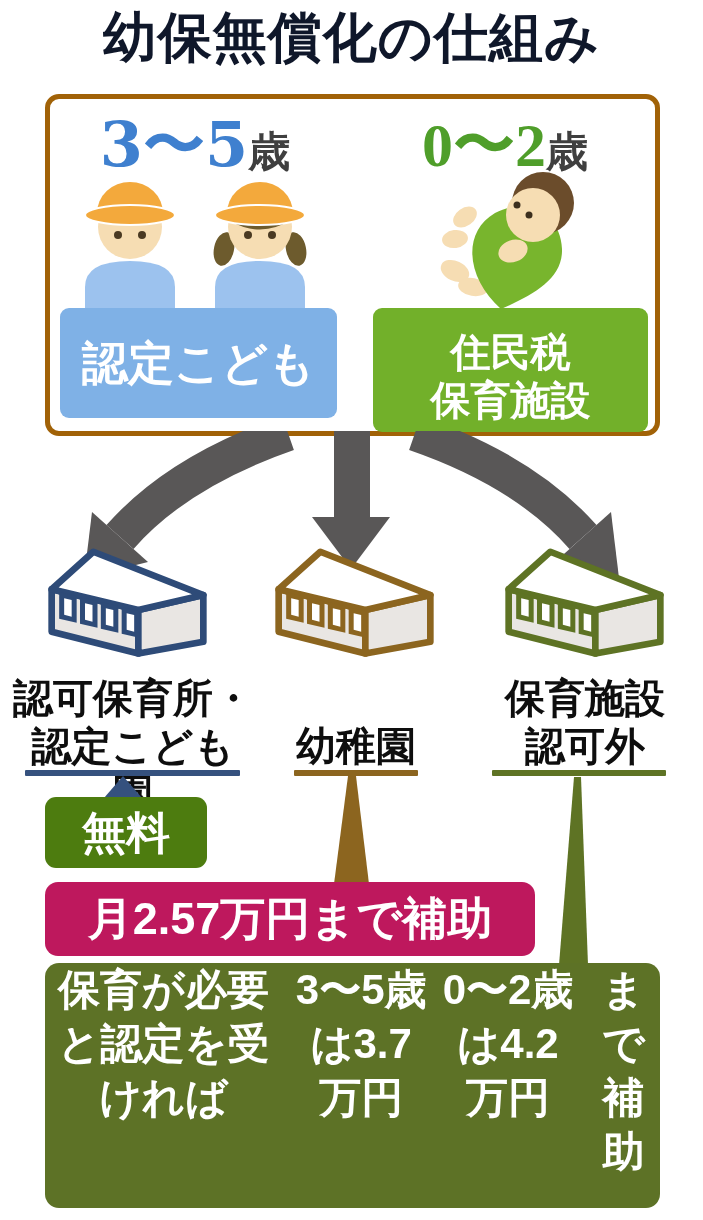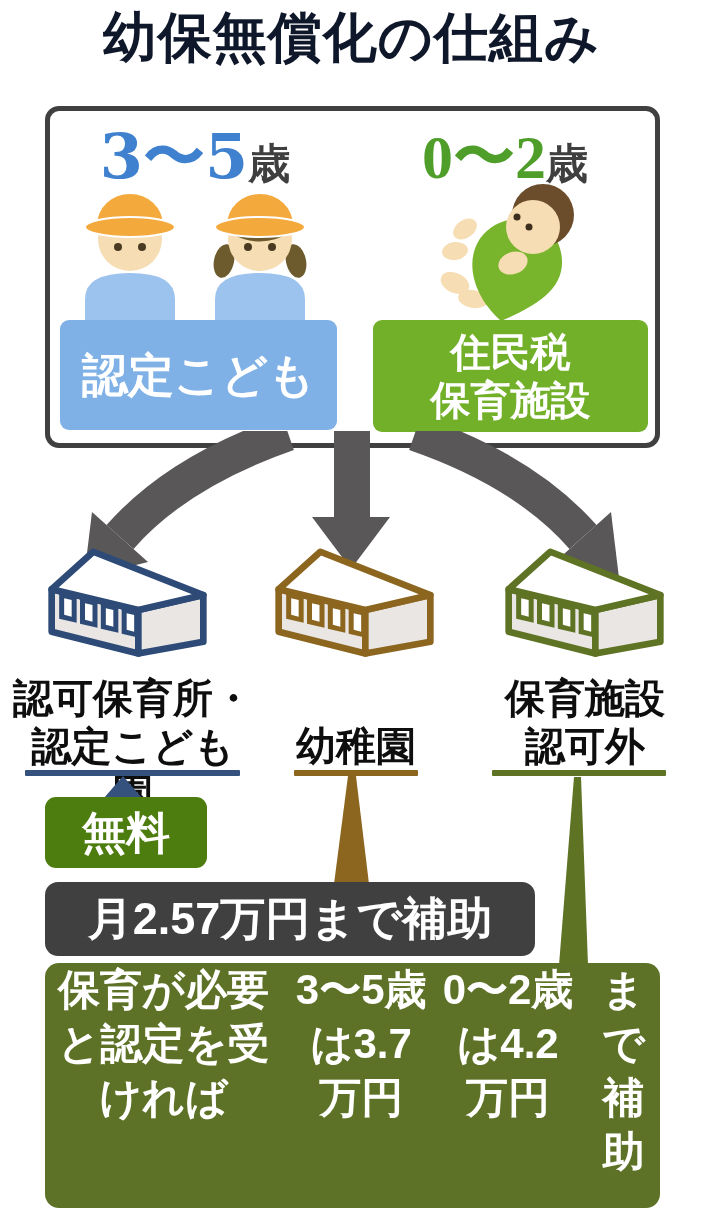--- a/index.html
+++ b/index.html
@@ -4,53 +4,53 @@
 <style>
   html,body{margin:0;padding:0;background:#ffffff;}
   body{font-family:"Liberation Sans",sans-serif;-webkit-font-smoothing:antialiased;}
   .stage{position:relative;width:703px;height:1220px;background:#fff;overflow:hidden;}
   .abs{position:absolute;}
 
   .title{left:0;top:2px;width:703px;text-align:center;font-size:54px;font-weight:900;
          color:#0f172a;letter-spacing:1px;}
 
   
-  .top-box{left:45px;top:106px;width:605px;height:332px;border:5px solid #404040;border-radius:14px;background:#fff;}
+  .top-box{left:45px;top:94px;width:605px;height:332px;border:5px solid #a16207;border-radius:14px;background:#fff;}
   .age-head{top:4px;text-align:center;font-family:"DejaVu Serif","Liberation Serif",serif;font-weight:700;}
   .age-head .num{font-size:62px;}
   .age-head .suffix{font-size:42px;color:#3f3f3f;font-weight:700;}
   .age-left{left:0;width:290px;}
   .age-left .num{color:#3f80cf;}
   .age-right{left:310px;width:290px;}
   .age-right .num{color:#4f9e2a;font-family:Liberation Serif, serif;}
 
   .tri-down{width:0;height:0;border-left:25px solid transparent;border-right:25px solid transparent;border-top:24px solid #7fb1e6;}
   .tri-green{border-top-color:#47a12b;}
 
   .house-box{border-radius:9px;text-align:center;color:#fff;font-weight:800;}
   .blue-box{left:10px;top:209px;width:277px;height:110px;background:#7fb1e6;font-size:46px;line-height:110px;}
-  .green-box{left:323px;top:209px;width:275px;height:112px;background:#72b02a;font-size:40px;line-height:48px;padding-top:0;
+  .green-box{left:323px;top:209px;width:275px;height:112px;background:#72b02a;font-size:40px;line-height:48px;padding-top:12px;
              display:flex;flex-direction:column;justify-content:center;}
 
   
   .arrows{left:0;top:431px;width:703px;height:160px;}
 
   
   .building{width:175px;height:130px;}
   .b-navy{color:#2e4b78;} .b-brown{color:#8c651f;} .b-olive{color:#5e7324;}
 
   .fac-label{text-align:center;color:#0e0e0e;font-weight:800;font-size:40px;line-height:48px;letter-spacing:0;}
   .underline{height:6px;border-radius:1px;}
   .u-navy{background:#35517e;} .u-brown{background:#8c651f;} .u-olive{background:#5e7324;}
 
   .callout-tri{width:0;height:0;border-left:19px solid transparent;border-right:19px solid transparent;border-bottom:22px solid #35517e;}
 
   .badge{border-radius:11px;color:#fff;font-weight:800;text-align:center;}
   .free-box{left:45px;top:797px;width:162px;height:71px;background:#4d7c0f;font-size:44px;line-height:71px;}
-  .kinder-box{left:45px;top:882px;width:490px;height:74px;background:#404040;font-size:45px;line-height:74px;border-radius:13px;}
+  .kinder-box{left:45px;top:882px;width:490px;height:74px;background:#be185d;font-size:45px;line-height:74px;border-radius:13px;}
   .unlic-box{left:45px;top:963px;width:615px;height:245px;background:#5d7226;border-radius:14px;
              display:flex;flex-direction:row;justify-content:center;gap:11px;}
   .unlic-box div{font-size:42px;line-height:54px;text-align:center;color:#fff;font-weight:800;}
 </style>
 </head>
 <body>
 
 <div class="stage">
 
   <div class="abs title">幼保無償化の仕組み</div>

